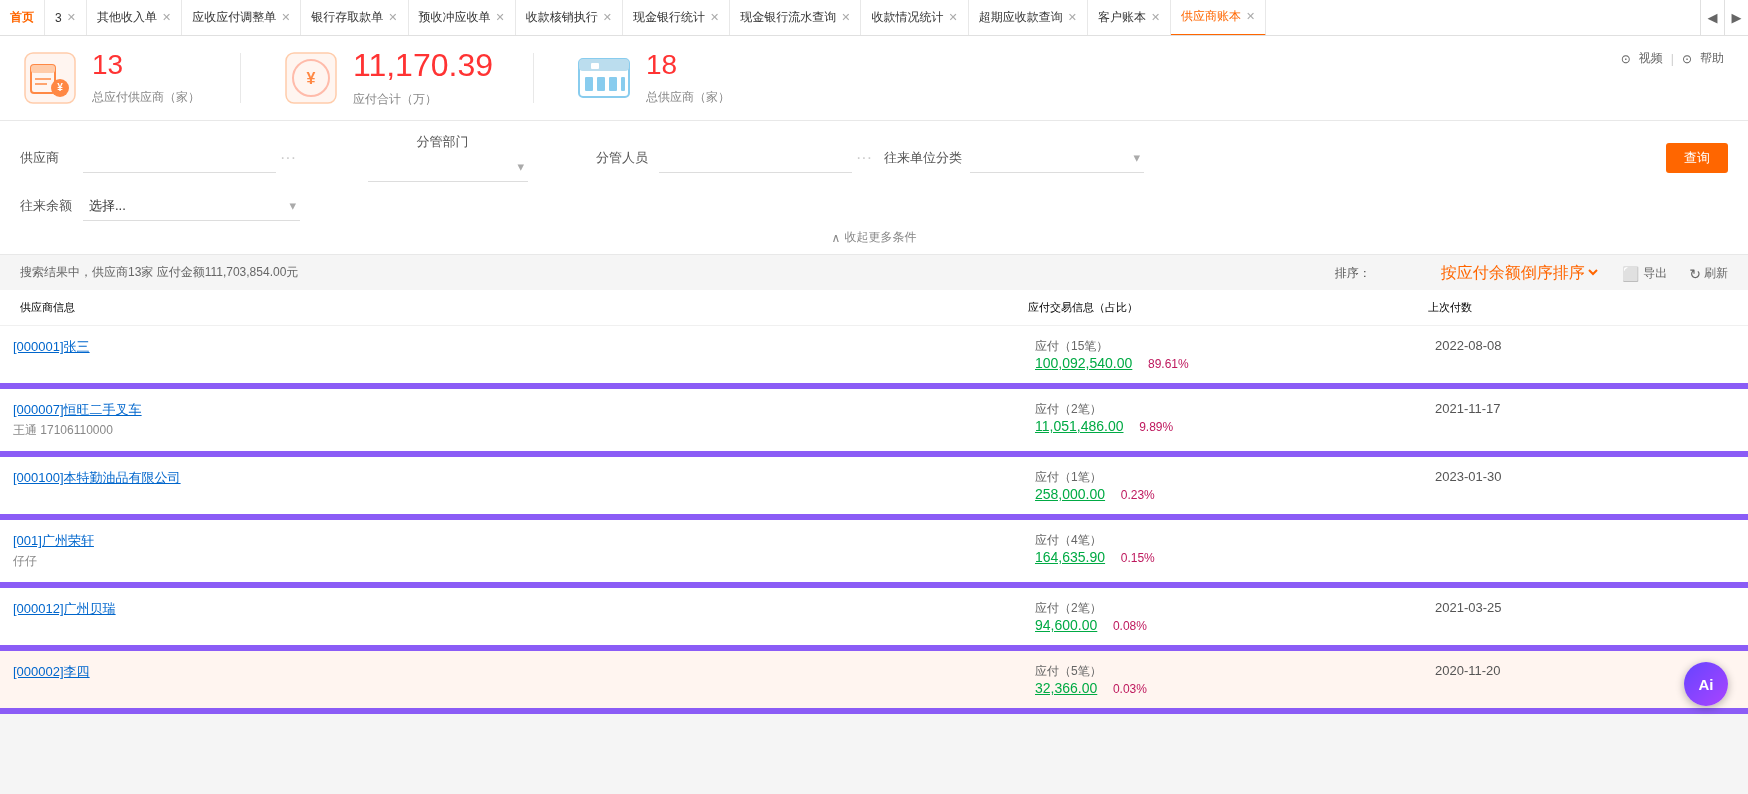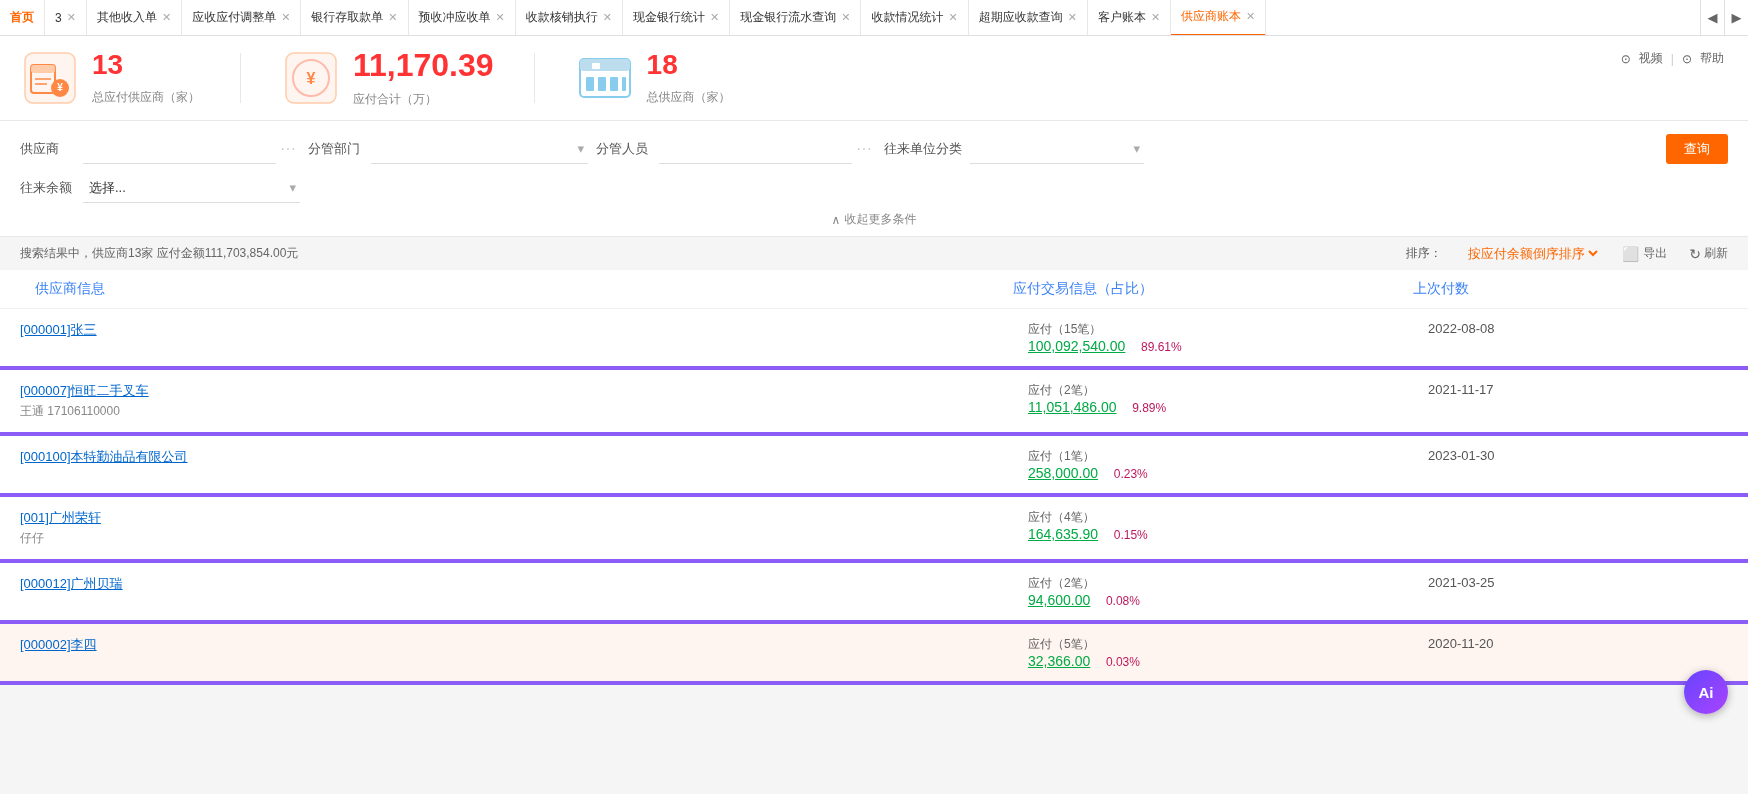--- a/index.html
+++ b/index.html
@@ -69,21 +69,21 @@
       height: 60px;
       margin-right: 12px;
       display: flex;
       align-items: center;
       justify-content: center;
     }
     .stat-icon svg { width: 54px; height: 54px; }
     .stat-content {}
     .stat-value {
       font-size: 28px;
-      font-weight: bold;
+      font-weight: normal;
       color: #ff3333;
       line-height: 1.1;
     }
     .stat-value.large { font-size: 32px; }
     .stat-label { font-size: 12px; color: #888; margin-top: 8px; }
     .stat-divider {
       width: 1px;
       height: 50px;
       background: #e8e8e8;
       margin-right: 40px;
@@ -207,55 +207,56 @@
     }
     .result-bar-right {
       display: flex;
       align-items: flex-end;
       gap: 22px;
     }
     .sort-label { color: #555; }
     .sort-select {
       border: none;
       background: transparent;
-      font-size: 13px;
+      font-size: 16px;
       color: #ff6600;
       cursor: pointer;
       outline: none;
+      margin-left: 44px;
     }
     .action-btn {
       display: flex;
       align-items: center;
       gap: 3px;
       cursor: pointer;
       color: #666;
       font-size: 12px;
     }
     .action-icon { font-size: 14px; }
 
     
     .table-container {
       background: #fff;
       margin: 0;
     }
     .table-header {
       display: grid;
       grid-template-columns: 1fr 400px 300px;
-      padding: 10px 35px;
+      padding: 10px 20px;
       background: #fff;
       border-bottom: 1px solid #f0f0f0;
-      font-size: 14px;
+      font-size: 11px;
       font-weight: 500;
-      color: #3b82f6;
+      color: #000000;
     }
     .table-row {
       display: grid;
       grid-template-columns: 1fr 400px 300px;
-      padding: 12px 20px;
-      border-bottom: 4px solid #8b5cf6;
+      padding: 12px 13px;
+      border-bottom: 6px solid #8b5cf6;
       align-items: start;
       background: #fff;
     }
     .table-row.highlighted { background: #fff5f0; }
     .supplier-link {
       color: #0066cc;
       text-decoration: underline;
       cursor: pointer;
       font-size: 13px;
     }
@@ -403,21 +404,21 @@
 
 <div class="filter-area">
   <div class="filter-row">
 
     <div class="filter-item">
       <span class="filter-label">供应商</span>
       <input type="text" class="filter-input" style="min-width: 180px;">
       <span class="filter-dots">···</span>
     </div>
 
-    <div class="filter-item" style="min-width:280px;">
+    <div class="filter-item" style="min-width:280px;flex-direction:column;">
       <span class="filter-label">分管部门</span>
       <div class="filter-select-wrap">
         <select>
           <option value=""></option>
         </select>
         <span class="filter-dropdown-icon">▾</span>
       </div>
     </div>
 
     <div class="filter-item">
@@ -563,15 +564,15 @@
     </div>
     <div class="transaction-info">
       <div class="tx-label">应付（5笔）</div>
       <span class="tx-amount">32,366.00</span>
       <span class="tx-percent">0.03%</span>
     </div>
     <div class="last-pay">2020-11-20</div>
   </div>
 </div>
 
-<div style="position:fixed; right:20px; bottom:80px; background: linear-gradient(135deg, #6644ff, #aa44ff); color:#fff; border-radius:50%; width:44px; height:44px; display:flex; align-items:center; justify-content:center; font-size:15px; font-weight:bold; cursor:pointer; box-shadow:0 2px 8px rgba(0,0,0,0.3);">
+<div style="position:fixed; right:20px; bottom:88px; background: linear-gradient(135deg, #6644ff, #aa44ff); color:#fff; border-radius:50%; width:44px; height:44px; display:flex; align-items:center; justify-content:center; font-size:15px; font-weight:bold; cursor:pointer; box-shadow:0 2px 8px rgba(0,0,0,0.3);">
   <span>Ai</span>
 </div>
 
 </body></html>

